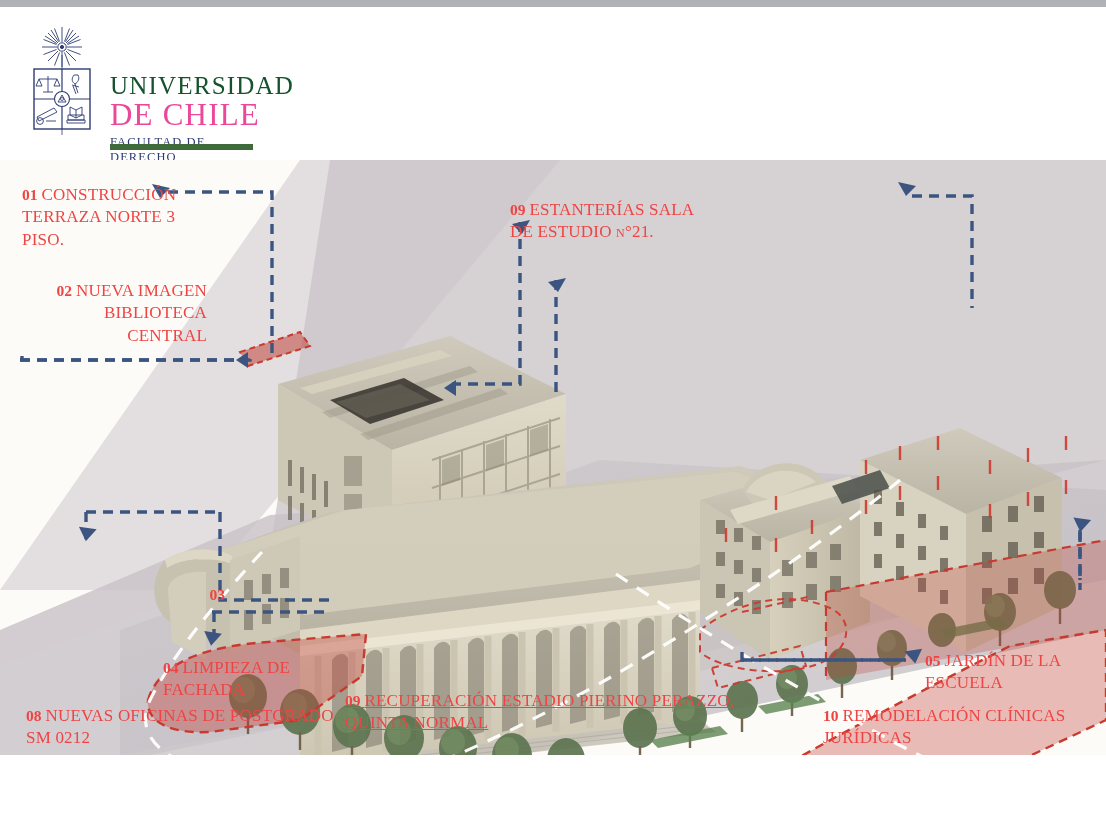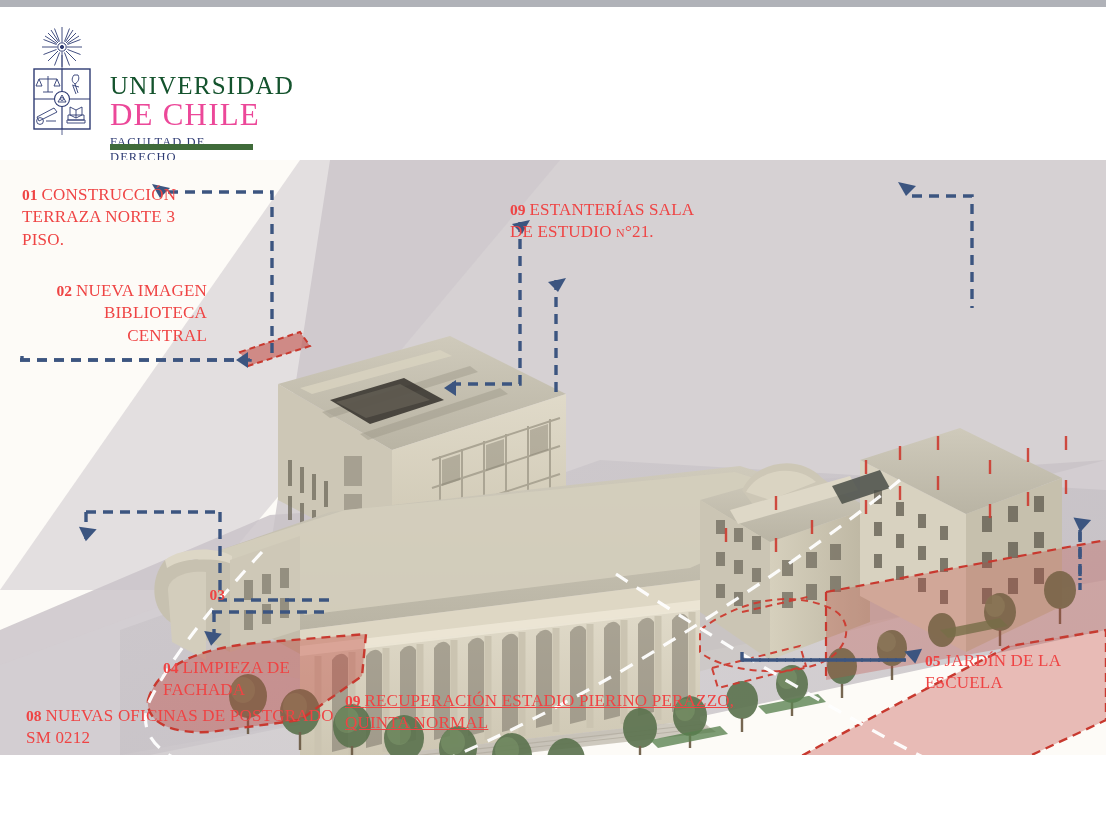--- a/index.html
+++ b/index.html
@@ -485,16 +485,20 @@
   <div class="cal c08">
     <b>08</b>
     <span class="t">NUEVAS OFICINAS DE POSTGRADO SM 0212</span>
   </div>
 
   <div class="cal c09">
     <b>09</b>
     <span class="t">RECUPERACIÓN ESTADIO PIERINO PERAZZO, QUINTA NORMAL</span>
   </div>
 
+  <div class="cal c10">
+    <b>10</b>
+    <span class="t">REMODELACIÓN CLÍNICAS JURÍDICAS</span>
+  </div>
 
 
 
 </div>
 
 </body></html>

